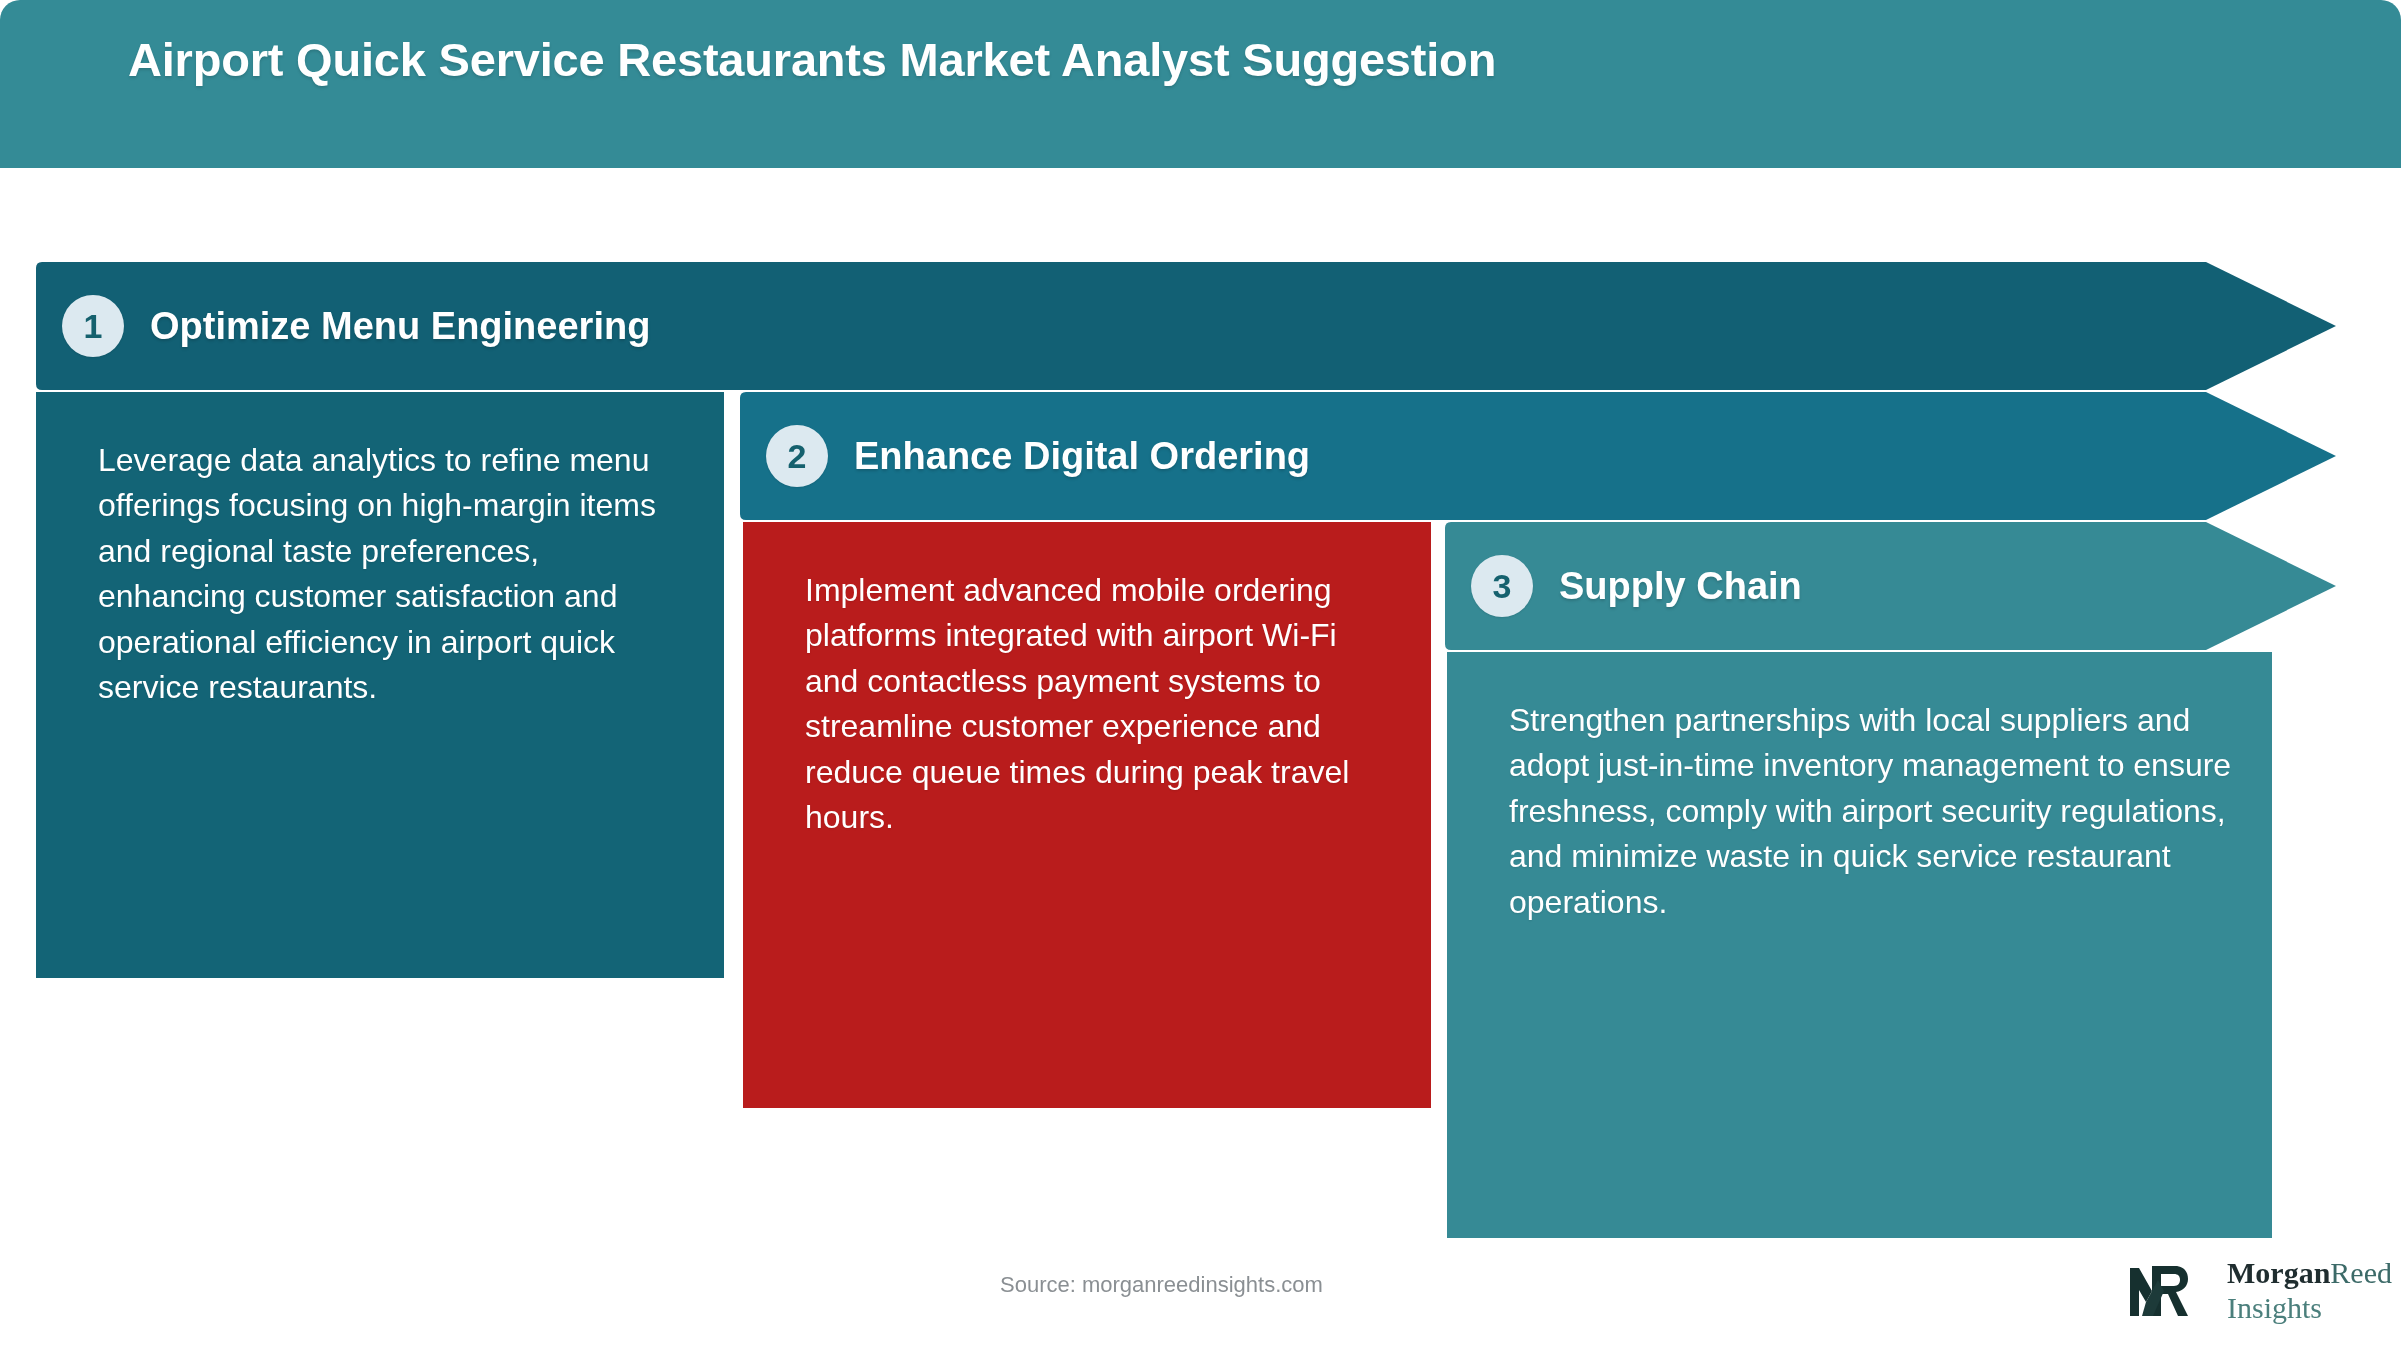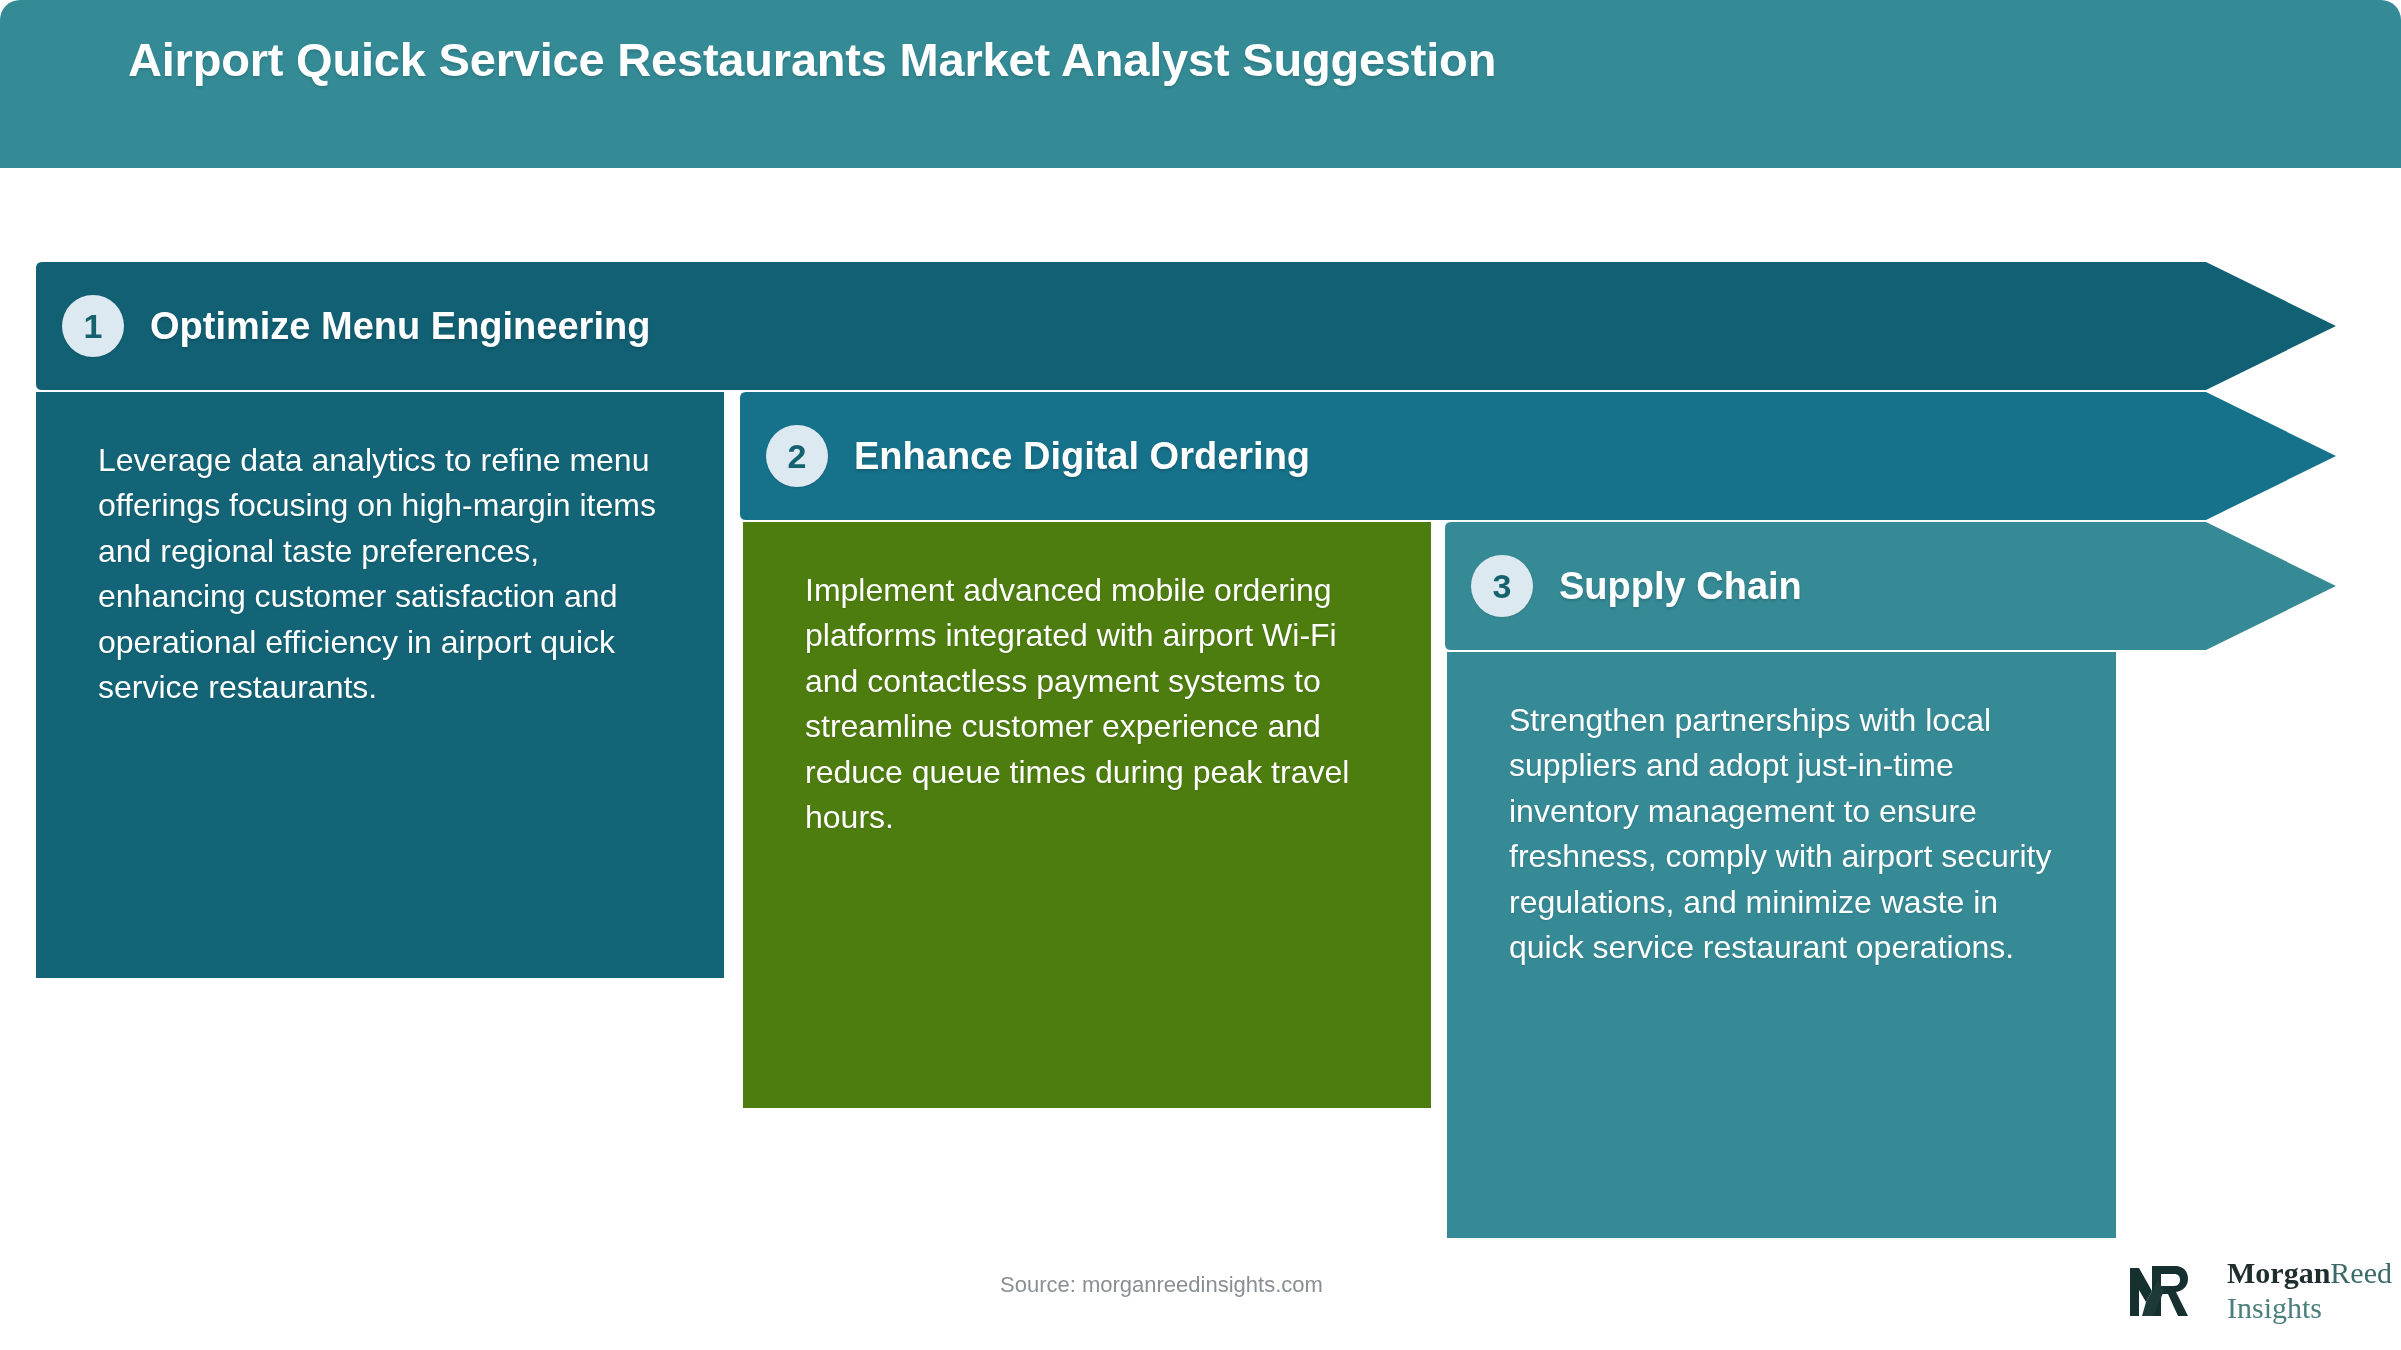--- a/index.html
+++ b/index.html
@@ -183,25 +183,25 @@
         <div class="badge">3</div>
         <div class="arrow-title">Supply Chain</div>
       </div>
     </div>
   </div>
 
   <div class="card" style="left:36px; top:392px; width:688px; height:586px; background:#136476;">
     <div class="card-text">Leverage data analytics to refine menu offerings focusing on high-margin items and regional taste preferences, enhancing customer satisfaction and operational efficiency in airport quick service restaurants.</div>
   </div>
 
-  <div class="card" style="left:743px; top:522px; width:688px; height:586px; background:#4d7c0f;">
+  <div class="card" style="left:743px; top:522px; width:688px; height:586px; background:#b91c1c;">
     <div class="card-text">Implement advanced mobile ordering platforms integrated with airport Wi-Fi and contactless payment systems to streamline customer experience and reduce queue times during peak travel hours.</div>
   </div>
 
-  <div class="card" style="left:1447px; top:652px; width:669px; height:586px; background:#368a95;">
+  <div class="card" style="left:1447px; top:652px; width:825px; height:586px; background:#368a95;">
     <div class="card-text">Strengthen partnerships with local suppliers and adopt just-in-time inventory management to ensure freshness, comply with airport security regulations, and minimize waste in quick service restaurant operations.</div>
   </div>
 
   <div class="source">Source: morganreedinsights.com</div>
 
   <div class="logo">
     <svg class="logo-mark" viewBox="0 0 62 54">
       <path d="M2 52 L2 4 L11 4 L24 27 L18 38 L11 26 L11 52 Z" fill="#16302f"></path>
       <path d="M24 2 L33 2 L33 52 L24 52 Z" fill="#16302f"></path>
       <path d="M33 2 L47 2 C56 2 60 8 60 15 C60 22 55 27 48 28 L60 52 L50 52 L40 30 L33 30 L33 22 L46 22 C50 22 52 19 52 16 C52 12 50 10 46 10 L33 10 Z" fill="#16302f"></path>

